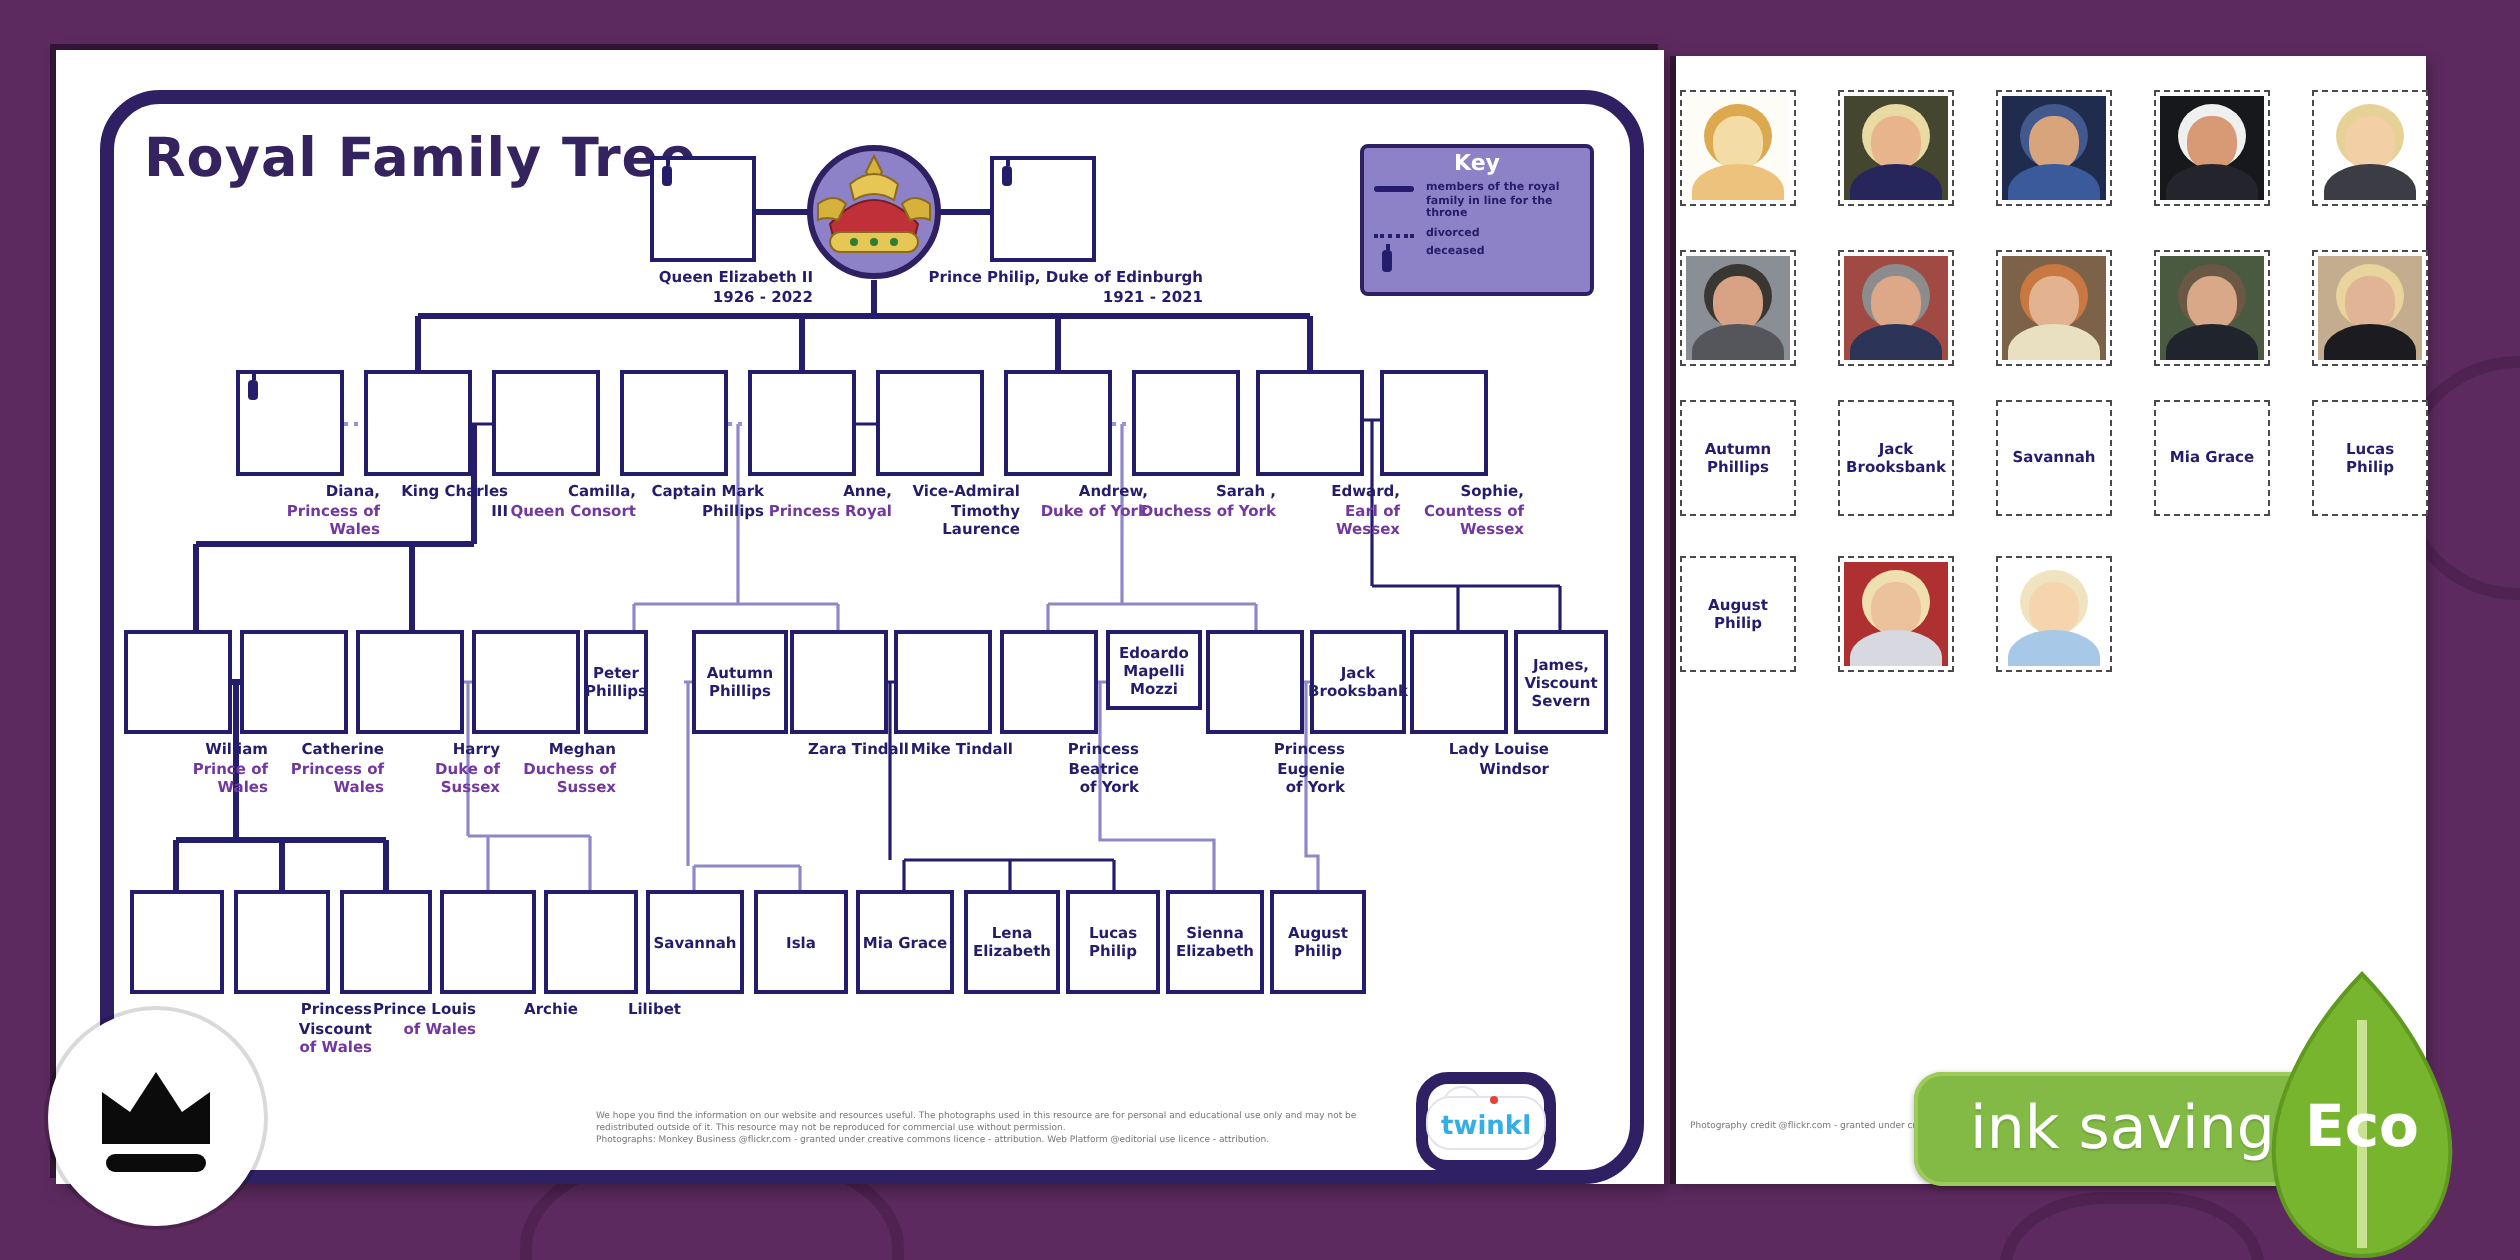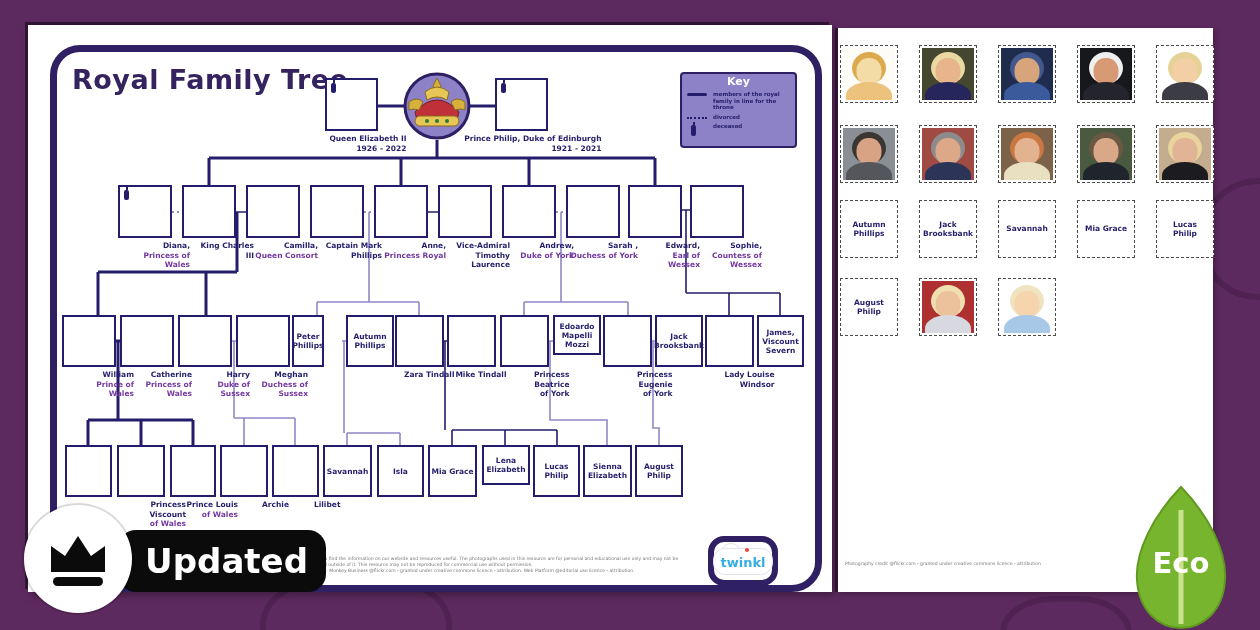--- a/index.html
+++ b/index.html
@@ -333,21 +333,21 @@
       <div class="tbox" style="left: 377px; top: 445px; width: 47px; height: 52px;">
         <div class="inner-label">
           <div>Isla</div>
         </div>
       </div>
       <div class="tbox" style="left: 428px; top: 445px; width: 49px; height: 52px;">
         <div class="inner-label">
           <div>Mia Grace</div>
         </div>
       </div>
-      <div class="tbox" style="left: 482px; top: 445px; width: 48px; height: 40px;">
+      <div class="tbox" style="left: 482px; top: 445px; width: 48px; height: 52px;">
         <div class="inner-label">
           <div>Lena</div>
           <div>Elizabeth</div>
         </div>
       </div>
       <div class="tbox" style="left: 533px; top: 445px; width: 47px; height: 52px;">
         <div class="inner-label">
           <div>Lucas</div>
           <div>Philip</div>
         </div>
@@ -496,29 +496,29 @@
       </div>
       <div class="card" style="left: 998px; top: 278px;">
         <div class="portrait" style="background: rgb(255, 255, 255);">
           <div class="p-hair" style="background: rgb(240, 228, 192);"></div>
           <div class="p-face" style="background: rgb(246, 212, 174);"></div>
           <div class="p-torso" style="background: rgb(168, 200, 232);"></div>
         </div>
       </div>
     </div>
 
-  <div class="upd-rect">
-    <span class="upd-text">Updated</span>
-  </div>
   <div class="upd-circle">
     <svg width="74" height="70" viewBox="0 0 74 70">
       <path d="M10 48 L10 22 L24 32 L37 12 L50 32 L64 22 L64 48 Z" fill="#0b0b0b"></path>
       <rect x="12" y="53" width="50" height="9" rx="4.5" fill="#0b0b0b"></rect>
     </svg>
   </div>
 
+  <div class="eco-rect">
+    <span class="eco-ink">ink saving</span>
+  </div>
   <svg class="eco-leaf" viewBox="0 0 104 146">
     <path d="M53 3 C25 32 7 68 9 96 C11 128 32 144 53 144 C74 144 95 128 97 96 C99 68 81 32 53 3 Z" fill="#78b52e" stroke="#60991f" stroke-width="2"></path>
     <path d="M53 26 V140" stroke="#c9e190" stroke-width="5"></path>
   </svg>
   <div class="eco-word">Eco</div>
 
 </div>
 
 </body></html>

